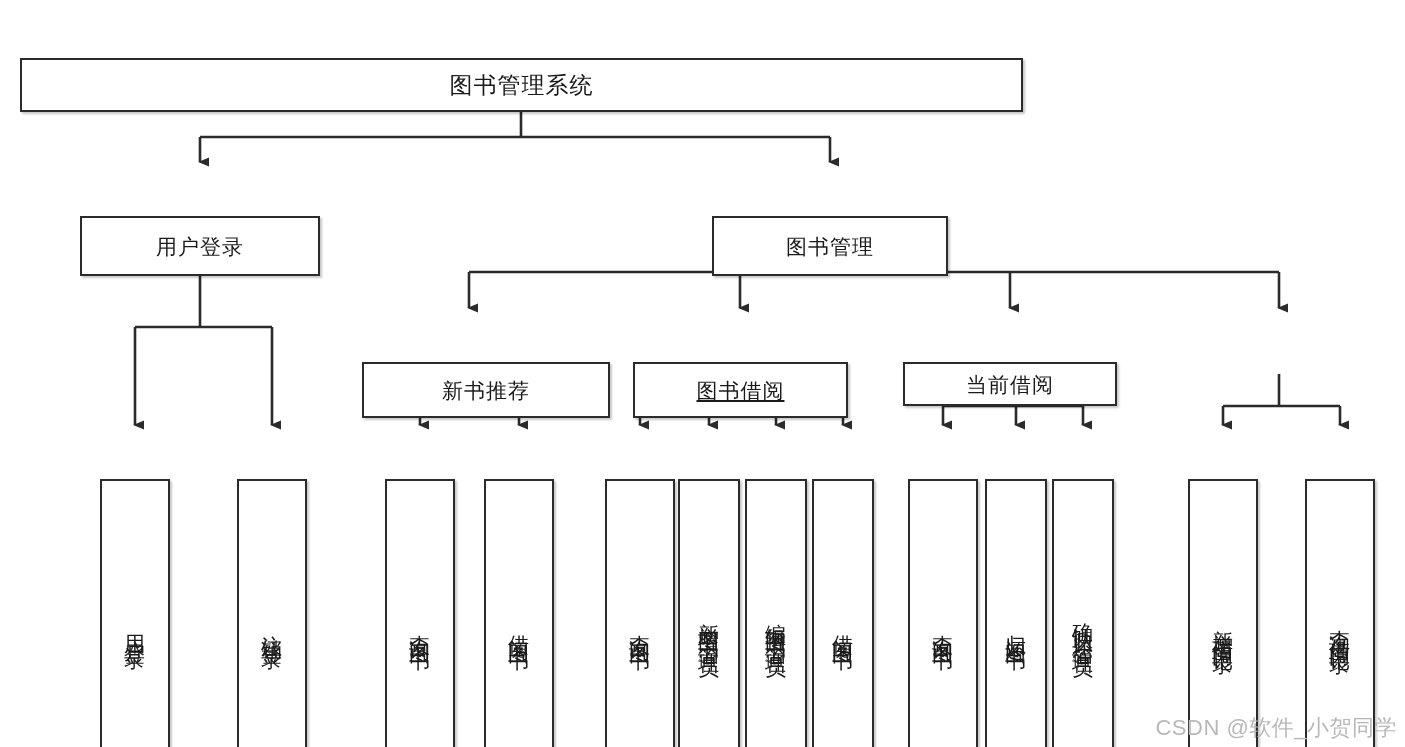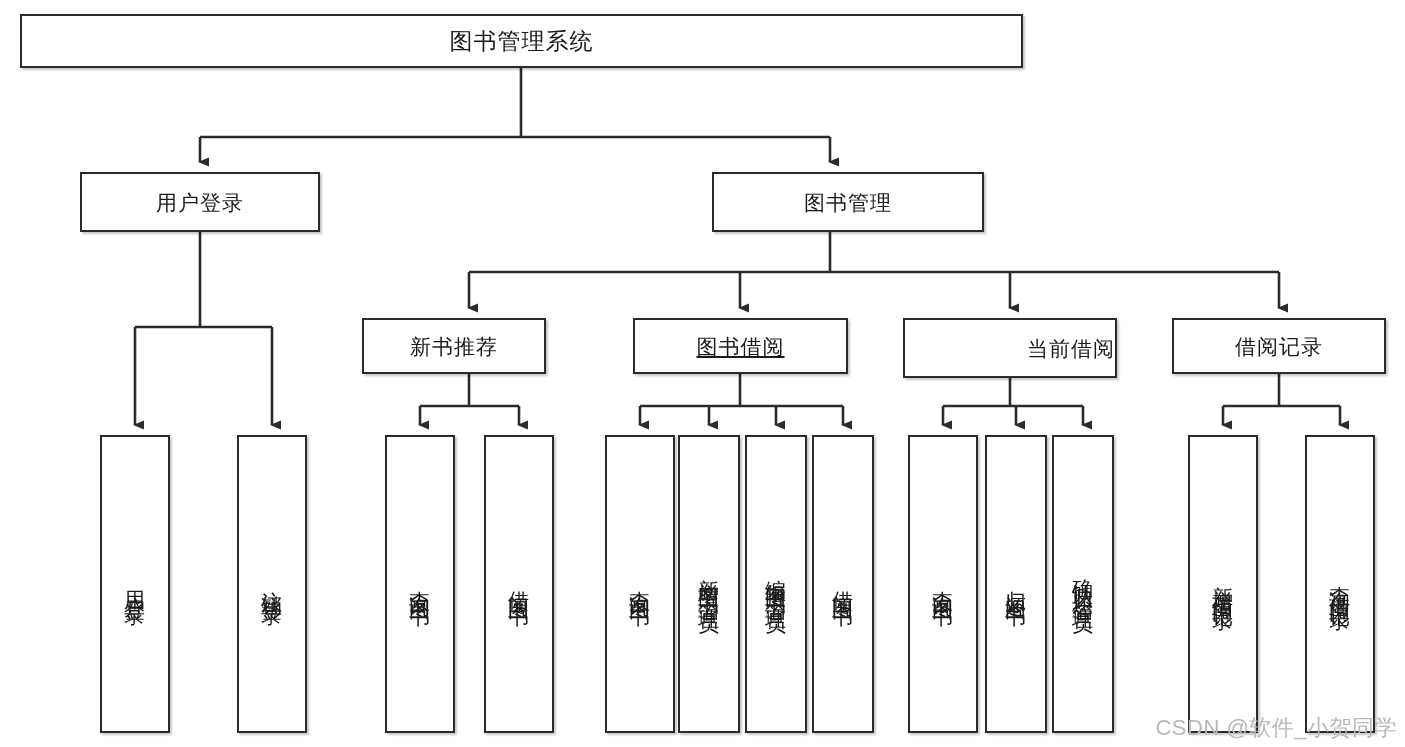--- a/index.html
+++ b/index.html
@@ -29,20 +29,21 @@
   .node {
     position: absolute;
     box-sizing: border-box;
     border: 2px solid #2b2b2b;
     background: #ffffff;
     display: flex;
     align-items: center;
     justify-content: center;
     color: #1a1a1a;
     box-shadow: 2px 2px 2px rgba(0,0,0,0.22);
+    margin-top: 44px;
   }
   .node.level0 {
     font-size: 23px;
     letter-spacing: 1px;
   }
   .node.level1 {
     font-size: 21px;
     letter-spacing: 1px;
   }
   .node.level2 {
@@ -132,35 +133,32 @@
     </g>
   </svg>
 
   <div class="node level0" style="left:20px; top:14px; width:1003px; height:54px;">
     <span class="htext">图书管理系统</span>
   </div>
 
   <div class="node level1" style="left:80px; top:172px; width:240px; height:60px;">
     <span class="htext">用户登录</span>
   </div>
-  <div class="node level1" style="left:712px; top:172px; width:272px; height:60px;">
+  <div class="node level1" style="left:712px; top:172px; width:236px; height:60px;">
     <span class="htext">图书管理</span>
   </div>
 
-  <div class="node level2" style="left:362px; top:318px; width:184px; height:56px;align-items:center;">
+  <div class="node level2" style="left:362px; top:318px; width:248px; height:56px;align-items:center;">
     <span class="htext">新书推荐</span>
   </div>
   <div class="node level2" style="left:633px; top:318px; width:215px; height:56px;text-decoration:underline;">
     <span class="htext">图书借阅</span>
   </div>
-  <div class="node level2" style="left:903px; top:318px; width:214px; height:60px;justify-content:flex-end;">
+  <div class="node level2" style="left:903px; top:318px; width:214px; height:44px;">
     <span class="htext">当前借阅</span>
-  </div>
-  <div class="node level2" style="left:1172px; top:318px; width:214px; height:56px;">
-    <span class="htext">借阅记录</span>
   </div>
 
   <div class="node leaf" style="left:100px; top:435px; width:70px; height:298px;">
     <span class="vtext">用户登录</span>
   </div>
   <div class="node leaf" style="left:237px; top:435px; width:70px; height:298px;">
     <span class="vtext">注销登录</span>
   </div>
 
   <div class="node leaf" style="left:385px; top:435px; width:70px; height:298px;">

